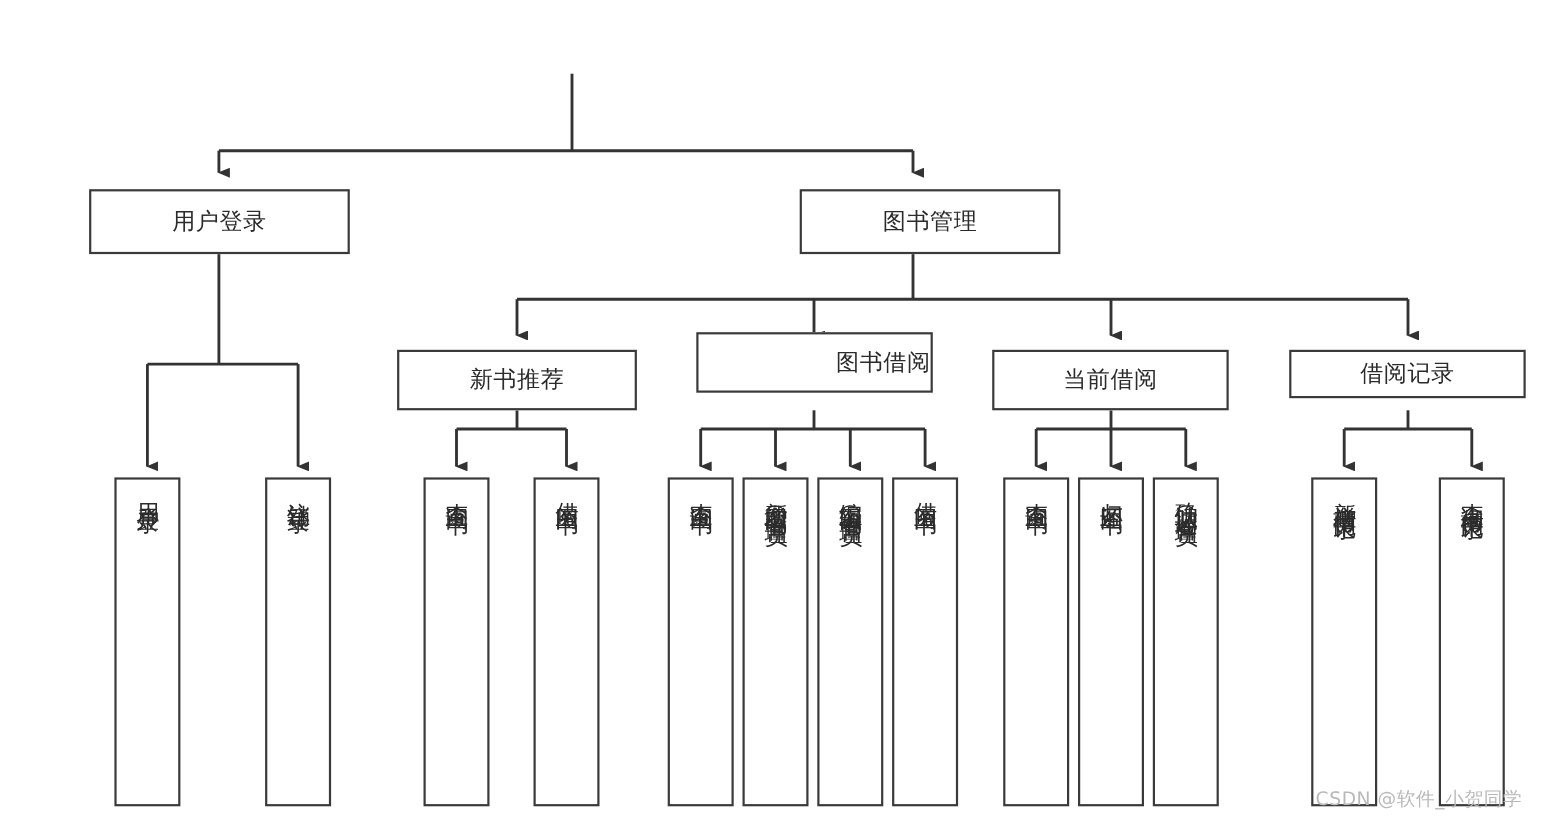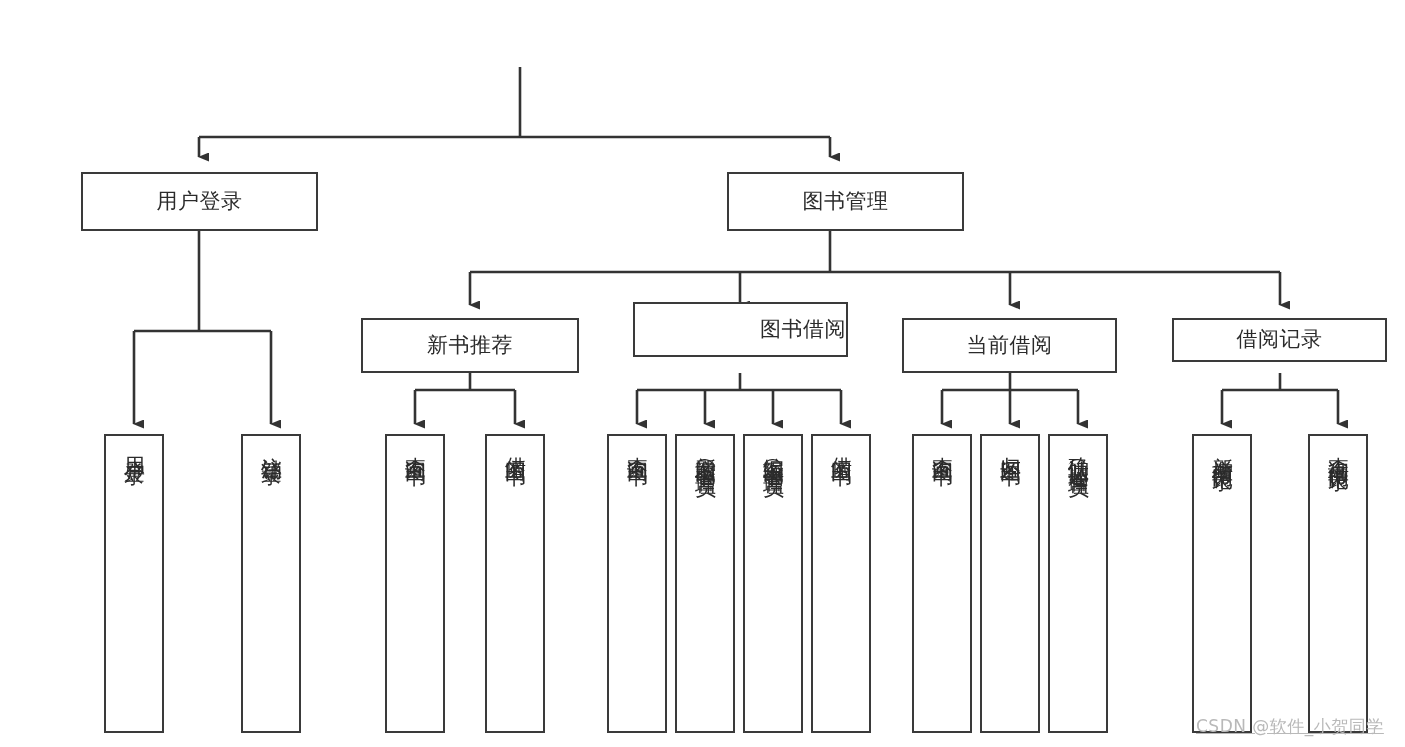--- a/index.html
+++ b/index.html
@@ -181,15 +181,15 @@
     <span class="label">确认归还（管理员）</span>
   </div>
 
   <div class="node vert" style="left:1192px; top:434px; width:60px; height:299px;">
     <span class="label">新增借阅记录</span>
   </div>
   <div class="node vert" style="left:1308px; top:434px; width:60px; height:299px;">
     <span class="label">查询借阅记录</span>
   </div>
 
-  <div class="watermark" style="left:1196px; top:715px;text-decoration:underline;">CSDN @软件_小贺同学</div>
+  <div class="watermark" style="left:1196px; top:715px;">CSDN @软件_小贺同学</div>
 
 </div>
 
 </body></html>

